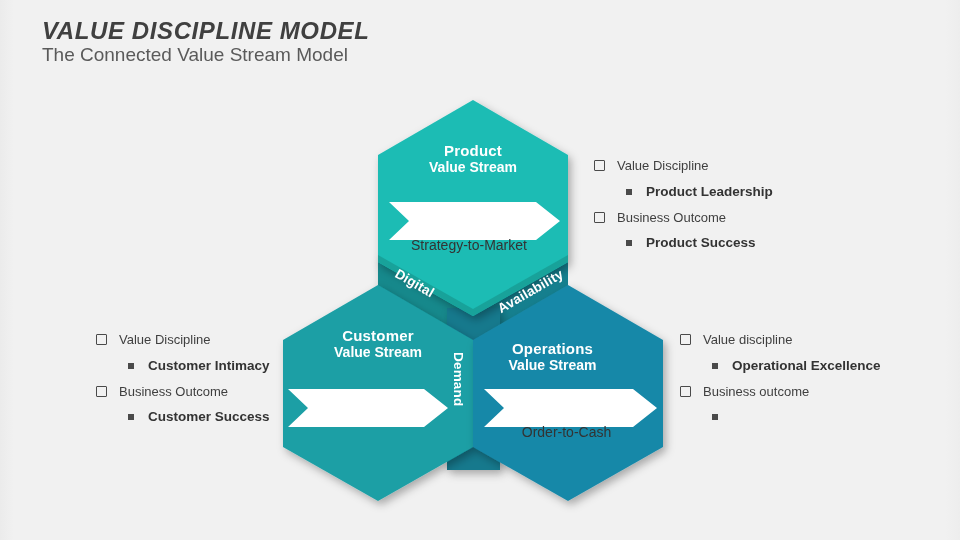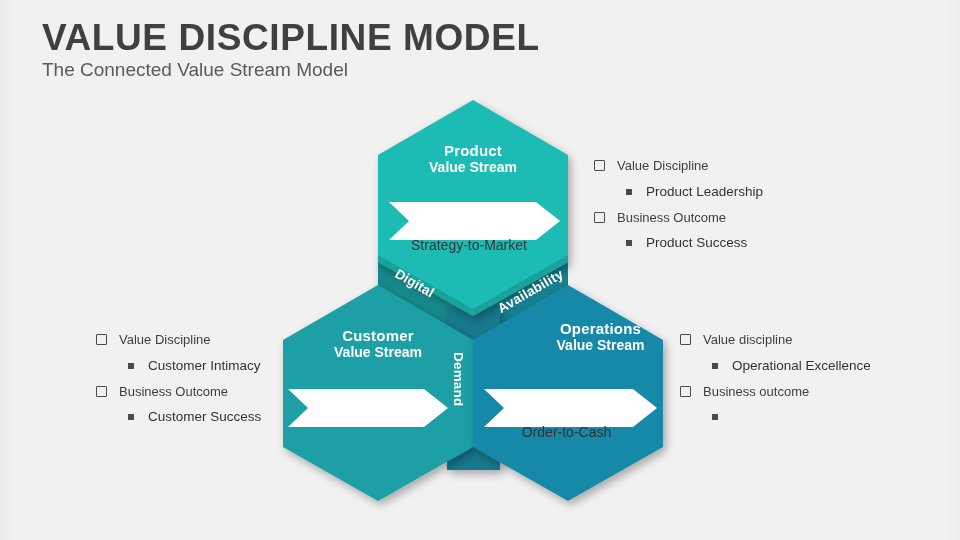--- a/index.html
+++ b/index.html
@@ -20,26 +20,27 @@
     background: linear-gradient(90deg, #ebebeb 0px, #f1f1f1 14px, #f1f1f1 946px, #ededed 960px);
   }
 
   
   #header {
     position: absolute;
     left: 42px;
     top: 18px;
   }
   #title {
-    font-size: 37px;
+    font-size: 24px;
     font-weight: bold;
     color: #404040;
     letter-spacing: 0.6px;
     line-height: 1.1;
     white-space: nowrap;
+    font-style: italic;
   }
   #subtitle {
     font-size: 19px;
     color: #5a5a5a;
     white-space: nowrap;
   }
 
   
   #diagram {
     position: absolute;
@@ -118,21 +119,21 @@
     margin-right: 14px;
     margin-top: 6px;
     flex: 0 0 auto;
   }
   .annot-text {
     font-size: 13px;
     color: #3f3f3f;
     line-height: 1.35;
   }
   .annot-text.strong {
-    font-weight: normal;
+    font-weight: bold;
     color: #333333;
   }
   .annot-row.sub .annot-text { font-size: 13.5px; }
 </style>
 </head>
 <body>
 
 <div id="slide">
 
   <div id="header">
@@ -195,21 +196,21 @@
       <div class="hex-title">Product</div>
       <div class="hex-sub">Value Stream</div>
     </div>
     <div class="chev-text" style="left:389px; top:213px; width:160px;">Strategy-to-Market</div>
 
     <div class="hex-label" style="left:283px; top:327px; width:190px;">
       <div class="hex-title">Customer</div>
       <div class="hex-sub">Value Stream</div>
     </div>
 
-    <div class="hex-label" style="left:473px; top:320px; width:159px;padding-left:48px;">
+    <div class="hex-label" style="left:473px; top:340px; width:159px;">
       <div class="hex-title">Operations</div>
       <div class="hex-sub">Value Stream</div>
     </div>
     <div class="chev-text" style="left:489px; top:400px; width:155px;">Order-to-Cash</div>
 
     <div class="edge-text" style="left:400px; top:266px; transform: rotate(30deg); transform-origin: left top;">Digital</div>
 
     <div class="edge-text" style="left:495px; top:303px; transform: rotate(-30deg); transform-origin: left top;">Availability</div>
 
     <div class="edge-text" style="left:466px; top:352px; transform: rotate(90deg); transform-origin: left top;">Demand</div>

